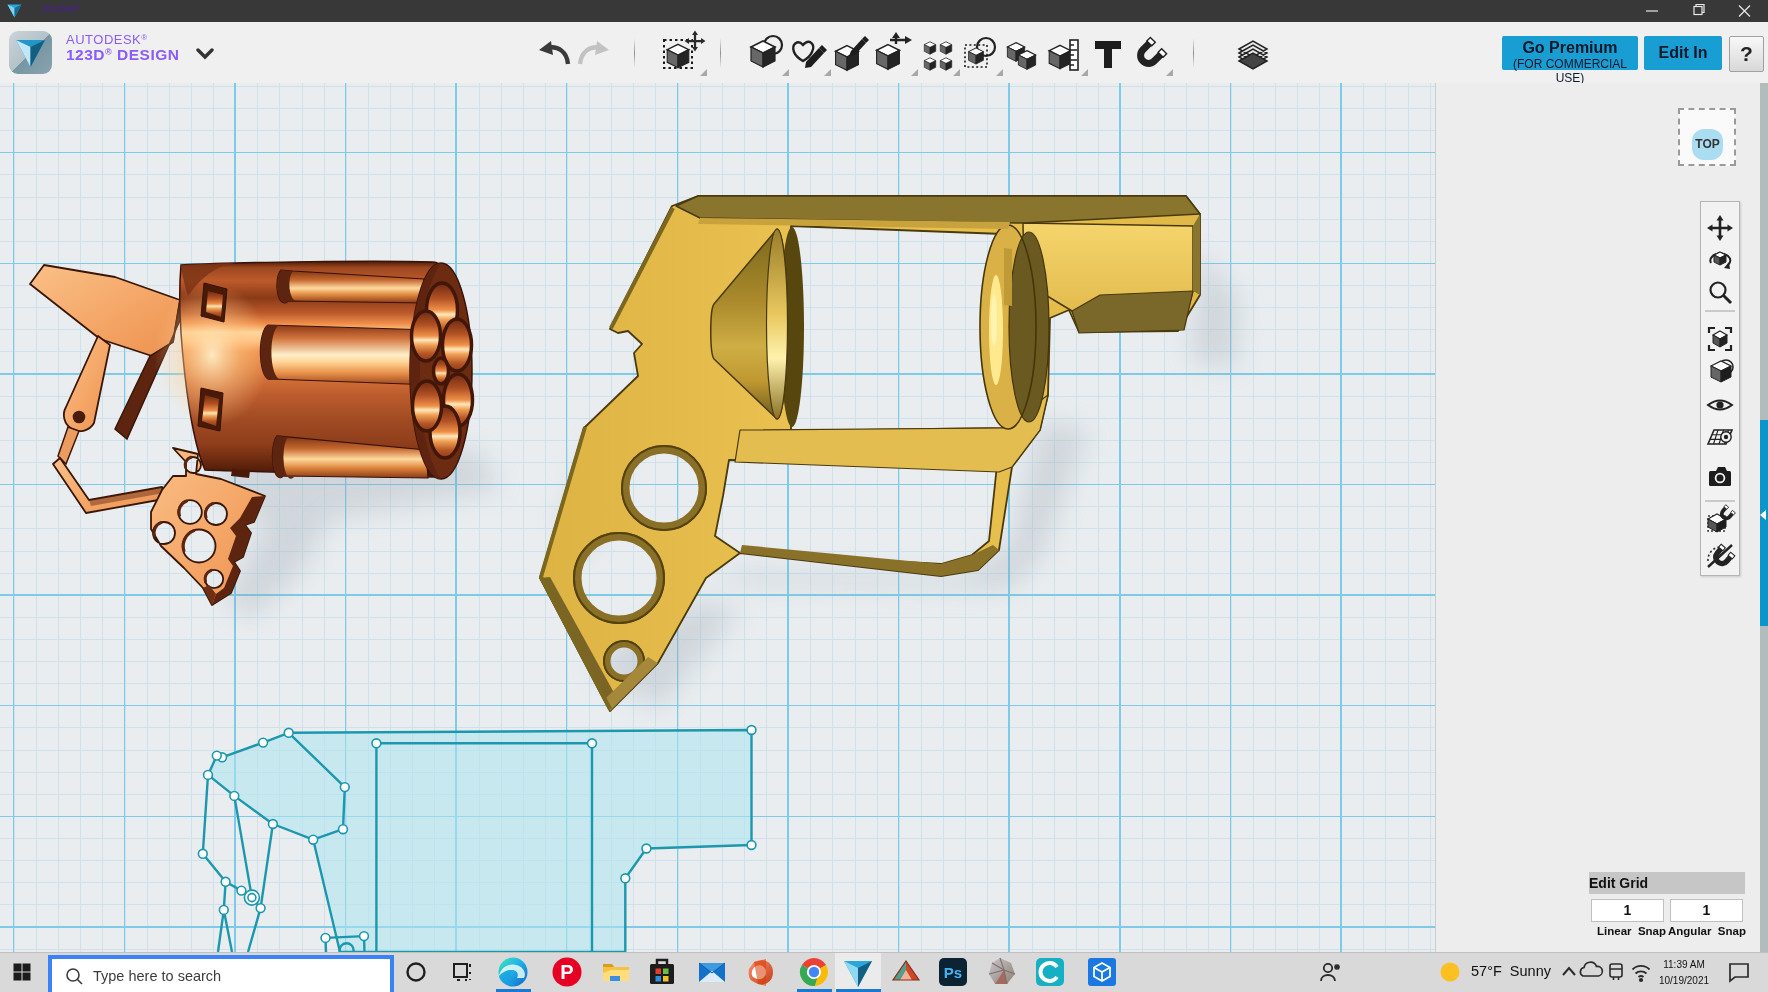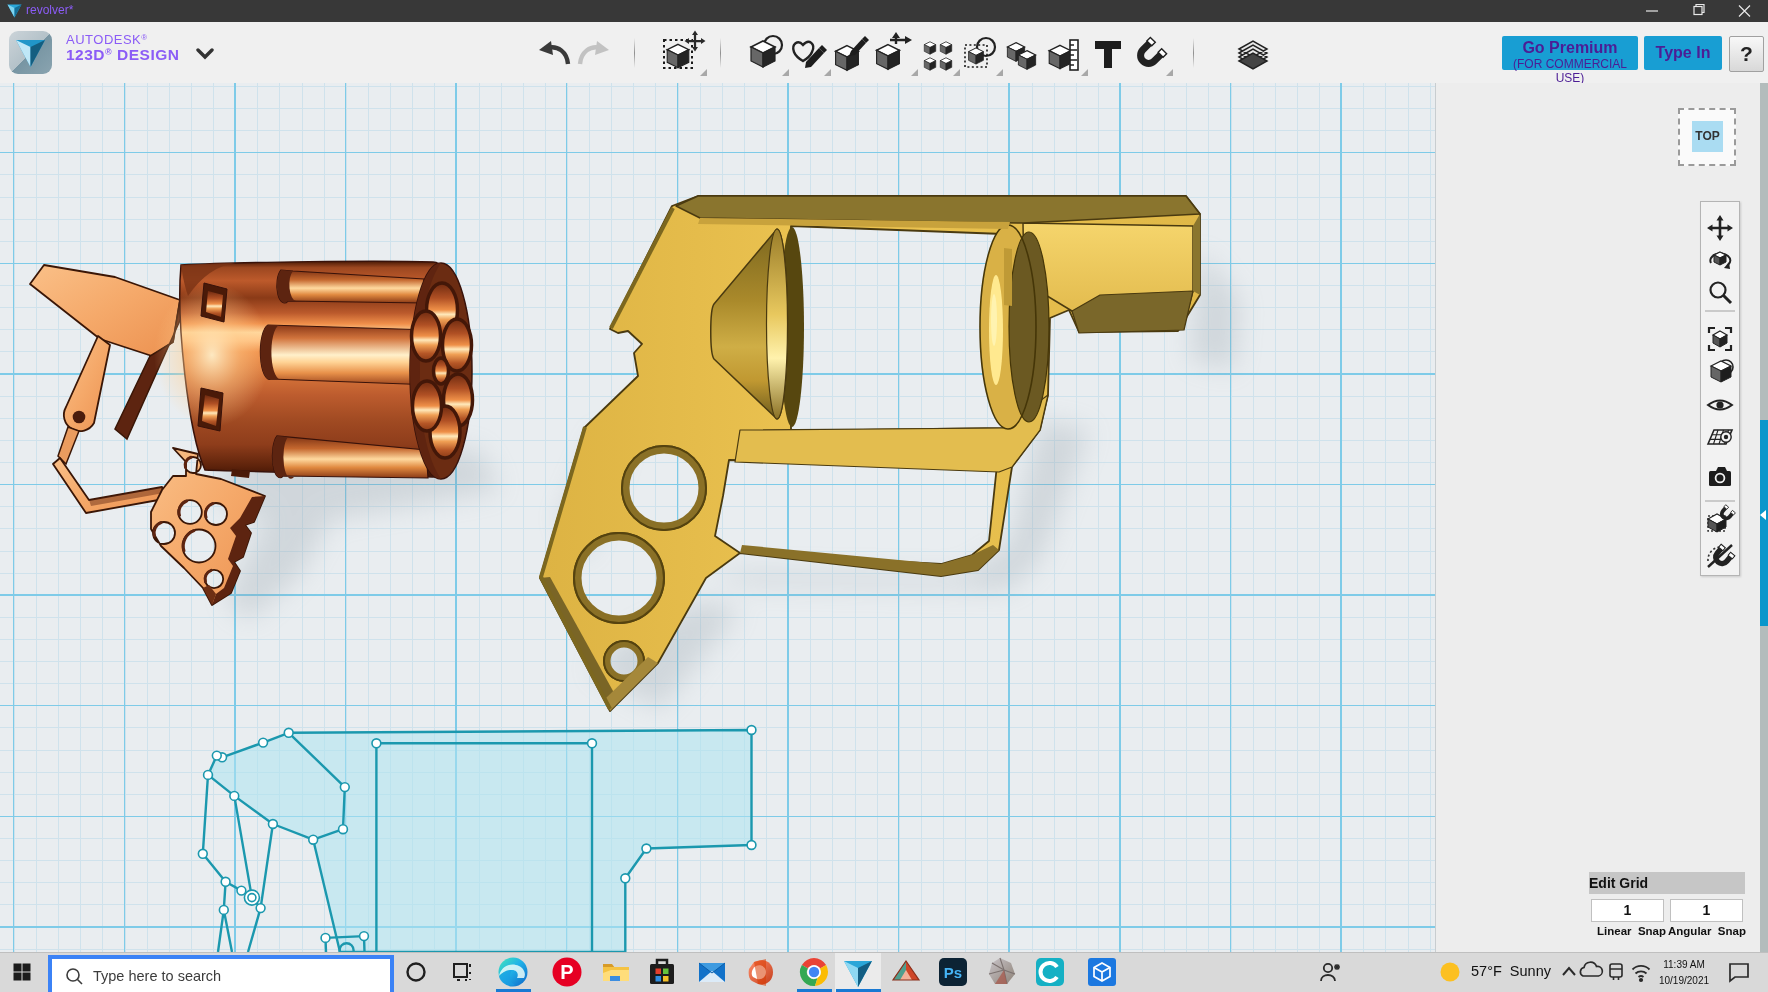--- a/index.html
+++ b/index.html
@@ -1,42 +1,42 @@
 <!DOCTYPE html>
 <html><head>
 <meta charset="utf-8">
 <style>
   html,body{margin:0;padding:0;}
   body{width:1768px;height:992px;overflow:hidden;font-family:"Liberation Sans",sans-serif;position:relative;background:#e9edf0;}
   .abs{position:absolute;}
   
   #titlebar{left:0;top:0;width:1768px;height:22px;background:#383838;}
-  #titletext{left:26px;top:3px;color:#8b5cf6;font-size:12px;}
+  #titletext{left:42px;top:3px;color:#4c1d95;font-size:10px;}
   
   #toolbar{left:0;top:22px;width:1768px;height:61px;background:#f0f0f0;border-bottom:1px solid #cfcfcf;}
   .sep{position:absolute;top:38px;width:1px;height:30px;background:linear-gradient(to bottom,rgba(160,160,160,0),#8f8f8f,rgba(160,160,160,0));}
   
-  .bluebtn{position:absolute;background:#189ed3;border-radius:2px;color:#4c1d95;text-align:center;}
+  .bluebtn{position:absolute;background:#189ed3;border-radius:2px;color:#0f172a;text-align:center;}
   #helpbtn{left:1729px;top:36px;width:33px;height:34px;background:linear-gradient(#f8f8f8,#d8d8d8);border:1px solid #a0a0a0;border-radius:2px;color:#222;font-size:21px;font-weight:bold;text-align:center;line-height:33px;}
   
   #canvas{left:0;top:83px;width:1768px;height:869px;background:#ededed;overflow:hidden;}
   #grid{position:absolute;left:0;top:0;width:1435px;height:869px;background-color:#e9edf0;
     background-image:
       repeating-linear-gradient(90deg,#7ecbe8 0px,#7ecbe8 1.5px,transparent 1.5px,transparent 110.6px),
       repeating-linear-gradient(180deg,#7ecbe8 0px,#7ecbe8 1.5px,transparent 1.5px,transparent 110.6px),
       repeating-linear-gradient(90deg,#cfe2ec 0px,#cfe2ec 1px,transparent 1px,transparent 22.12px),
       repeating-linear-gradient(180deg,#cfe2ec 0px,#cfe2ec 1px,transparent 1px,transparent 22.12px);
     background-position:13px 0px,0px 69px,14px 0px,0px 3px;
     border-right:1px solid #c8cdd0;}
   #rightstrip{position:absolute;left:1760px;top:0;width:8px;height:869px;background:#b3bcbc;}
   #bluestrip{position:absolute;left:1760px;top:337px;width:8px;height:206px;background:#0a96cb;}
   #bluearrow{position:absolute;left:1760px;top:427px;width:0;height:0;border-top:5px solid transparent;border-bottom:5px solid transparent;border-right:6px solid #fff;}
   
   #viewcube{position:absolute;left:1678px;top:25px;width:54px;height:54px;background:#fafafa;border:2px dashed #9a9a9a;}
-  #viewcubeinner{position:absolute;left:12px;top:11px;width:31px;height:31px;background:#aadcf2;color:#333;font-size:12px;font-weight:bold;text-align:center;line-height:31px;font-family:"Liberation Sans",sans-serif;}
+  #viewcubeinner{position:absolute;left:12px;top:19px;width:31px;height:31px;background:#aadcf2;color:#333;font-size:12px;font-weight:bold;text-align:center;line-height:31px;font-family:"Liberation Sans",sans-serif;border-radius:12px;}
   
   #navbar{position:absolute;left:1700px;top:118px;width:38px;height:373px;background:#f2f2f2;border:1px solid #b4b4b4;box-shadow:1px 1px 2px rgba(0,0,0,0.15);}
   
   #editgrid{position:absolute;left:1589px;top:789px;width:156px;height:22px;background:#c6c6c6;color:#111;font-size:14px;font-weight:bold;text-align:left;line-height:22px;}
   .snapbox{position:absolute;top:816px;width:71px;height:21px;background:#fff;border:1px solid #c0c0c0;font-size:14px;font-weight:bold;text-align:center;line-height:21px;color:#111;}
   .snaplab{position:absolute;top:842px;font-size:11.5px;font-weight:bold;color:#111;}
   
   #taskbar{left:0;top:952px;width:1768px;height:40px;background:#d9d9d9;border-top:1px solid #bfbfbf;}
   #searchbox{position:absolute;left:48px;top:2px;width:338px;height:35px;background:#fff;border:4px solid #3b82f6;}
   #searchtext{position:absolute;left:41px;top:9px;color:#3c3c3c;font-size:14.5px;}
@@ -157,21 +157,21 @@
     <path d="M1166 76 L1173 76 L1173 69 Z"></path>
   </g>
 </svg>
 <div class="sep" style="left:634px;"></div>
 <div class="sep" style="left:720px;"></div>
 <div class="sep" style="left:1193px;"></div>
 <div class="abs bluebtn" style="left:1502px;top:36px;width:136px;height:34px;">
   <div style="font-size:16px;font-weight:bold;margin-top:3px;">Go Premium</div>
   <div style="font-size:12px;margin-top:0px;">(FOR COMMERCIAL USE)</div>
 </div>
-<div class="abs bluebtn" style="left:1644px;top:36px;width:78px;height:34px;font-size:16px;font-weight:bold;line-height:34px;">Type In</div>
+<div class="abs bluebtn" style="left:1644px;top:36px;width:78px;height:34px;font-size:16px;font-weight:bold;line-height:34px;">Edit In</div>
 <div class="abs" id="helpbtn">?</div>
 
 <div class="abs" id="canvas">
   <div id="grid"></div>
   <svg id="models" style="position:absolute;left:0;top:0" width="1768" height="869" viewBox="0 83 1768 869">
   <defs>
     <linearGradient id="cylg" x1="0" y1="0" x2="0" y2="1">
       <stop offset="0" stop-color="#4a1a06"></stop>
       <stop offset="0.03" stop-color="#9c4720"></stop>
       <stop offset="0.09" stop-color="#bd5a2b"></stop>

